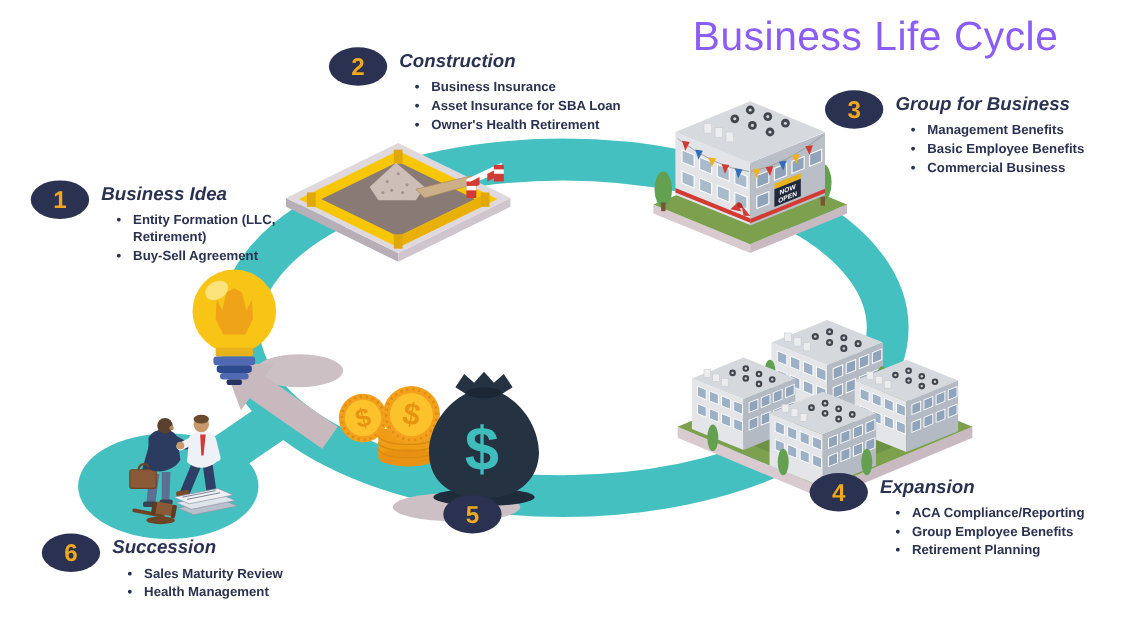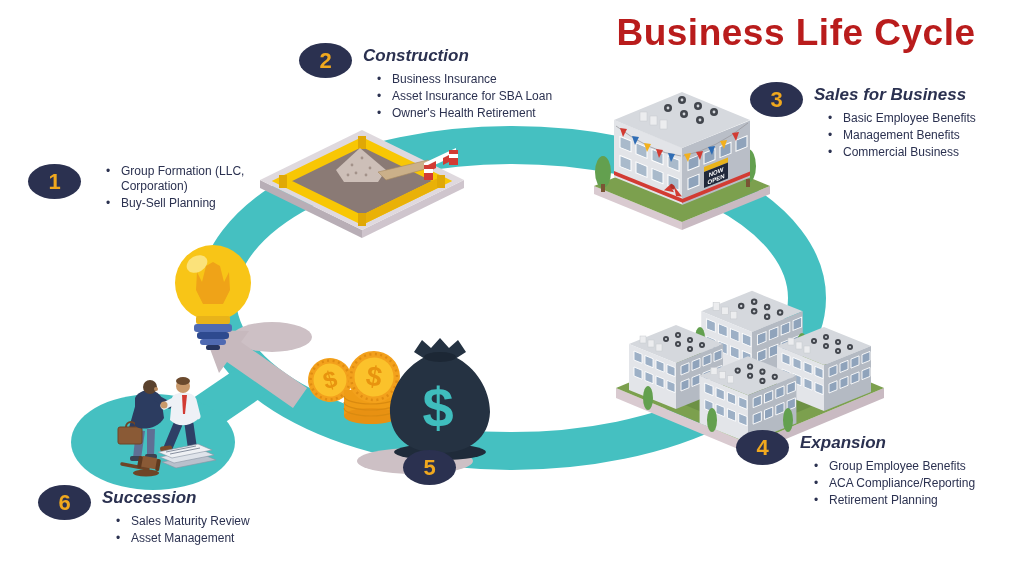--- a/index.html
+++ b/index.html
@@ -3,33 +3,33 @@
 <meta charset="utf-8">
 <style>
   html,body { margin:0; padding:0; }
   body {
     width:1024px; height:576px; position:relative; overflow:hidden;
     background:#ffffff; font-family:"Liberation Sans", sans-serif;
   }
   .canvas { position:absolute; left:0; top:0; width:1024px; height:576px; z-index:1; }
   .title {
     position:absolute; left:586px; top:12px; width:420px; z-index:3;
-    text-align:center; font-size:37px; font-weight:bold; color:#b91c1c; letter-spacing:0.5px;
+    text-align:center; font-size:37px; font-weight:normal; color:#8b5cf6; letter-spacing:0.5px;
   }
   .stage { position:absolute; display:flex; gap:11px; align-items:flex-start; z-index:3; }
   .badge {
     flex:0 0 auto; width:53px; height:35px; border-radius:50%;
     background:#2b3150; color:#f0a81e; font-size:22px; font-weight:bold;
     display:flex; align-items:center; justify-content:center;
   }
   .stage h3 { margin:3px 0 6px; font-size:17px; color:#2b3150; white-space:nowrap;font-style:italic; }
   .stage ul { margin:0; padding:0 0 0 12px; list-style:none; }
   .stage li {
     position:relative; padding-left:17px; margin-bottom:2px;
-    font-size:12px; font-weight:normal; color:#2b3150; line-height:1.25; white-space:nowrap;
+    font-size:12px; font-weight:bold; color:#2b3150; line-height:1.25; white-space:nowrap;
   }
   .stage li::before { content:"\2022"; position:absolute; left:2px; }
   #stage1 { left:28px;  top:164px; }
   #stage2 { left:299px; top:43px;  }
   #stage3 { left:750px; top:82px;  }
   #stage4 { left:736px; top:430px; }
   #stage5 { left:403px; top:450px; }
   #stage6 { left:38px;  top:485px; }
   #stage1 li { white-space:normal; max-width:152px; }
 </style>
@@ -284,69 +284,70 @@
       <rect x="156" y="459" width="4" height="12" rx="1.5" fill="#5f3a20" transform="rotate(10 158 465)"></rect>
     </g>
   </g>
 </svg>
 
 <div class="title">Business Life Cycle</div>
 
 <div class="stage" id="stage1">
   <div class="badge">1</div>
   <div class="stage-text">
-    <ul>
-      <li>Group Formation (LLC, Corporation)</li>
-      <li>Buy-Sell Planning</li>
+    <h3>Business Idea</h3>
+    <ul>
+      <li>Entity Formation (LLC, Retirement)</li>
+      <li>Buy-Sell Agreement</li>
     </ul>
   </div>
 </div>
 
 <div class="stage" id="stage2">
   <div class="badge">2</div>
   <div class="stage-text">
     <h3>Construction</h3>
     <ul>
       <li>Business Insurance</li>
       <li>Asset Insurance for SBA Loan</li>
       <li>Owner's Health Retirement</li>
     </ul>
   </div>
 </div>
 
 <div class="stage" id="stage3">
   <div class="badge">3</div>
   <div class="stage-text">
-    <h3>Sales for Business</h3>
-    <ul>
+    <h3>Group for Business</h3>
+    <ul>
+      <li>Management Benefits</li>
       <li>Basic Employee Benefits</li>
-      <li>Management Benefits</li>
       <li>Commercial Business</li>
     </ul>
   </div>
 </div>
 
 <div class="stage" id="stage4">
   <div class="badge">4</div>
   <div class="stage-text">
     <h3>Expansion</h3>
     <ul>
+      <li>ACA Compliance/Reporting</li>
       <li>Group Employee Benefits</li>
-      <li>ACA Compliance/Reporting</li>
       <li>Retirement Planning</li>
     </ul>
   </div>
 </div>
 
 <div class="stage" id="stage5">
   <div class="badge">5</div>
 </div>
 
 <div class="stage" id="stage6">
   <div class="badge">6</div>
   <div class="stage-text">
     <h3>Succession</h3>
     <ul>
       <li>Sales Maturity Review</li>
-      <li>Asset Management</li>
+      <li>Health Management</li>
     </ul>
   </div>
 </div>
 
 </body></html>

